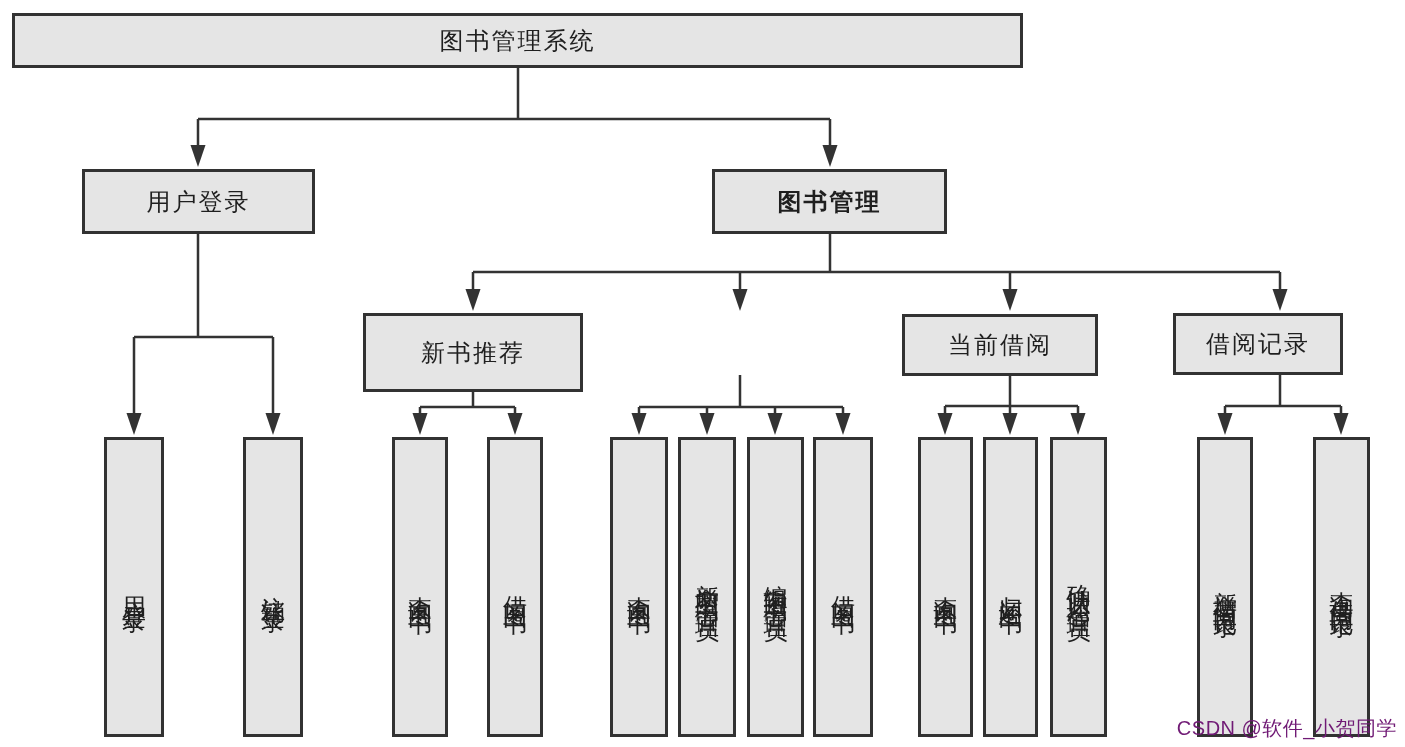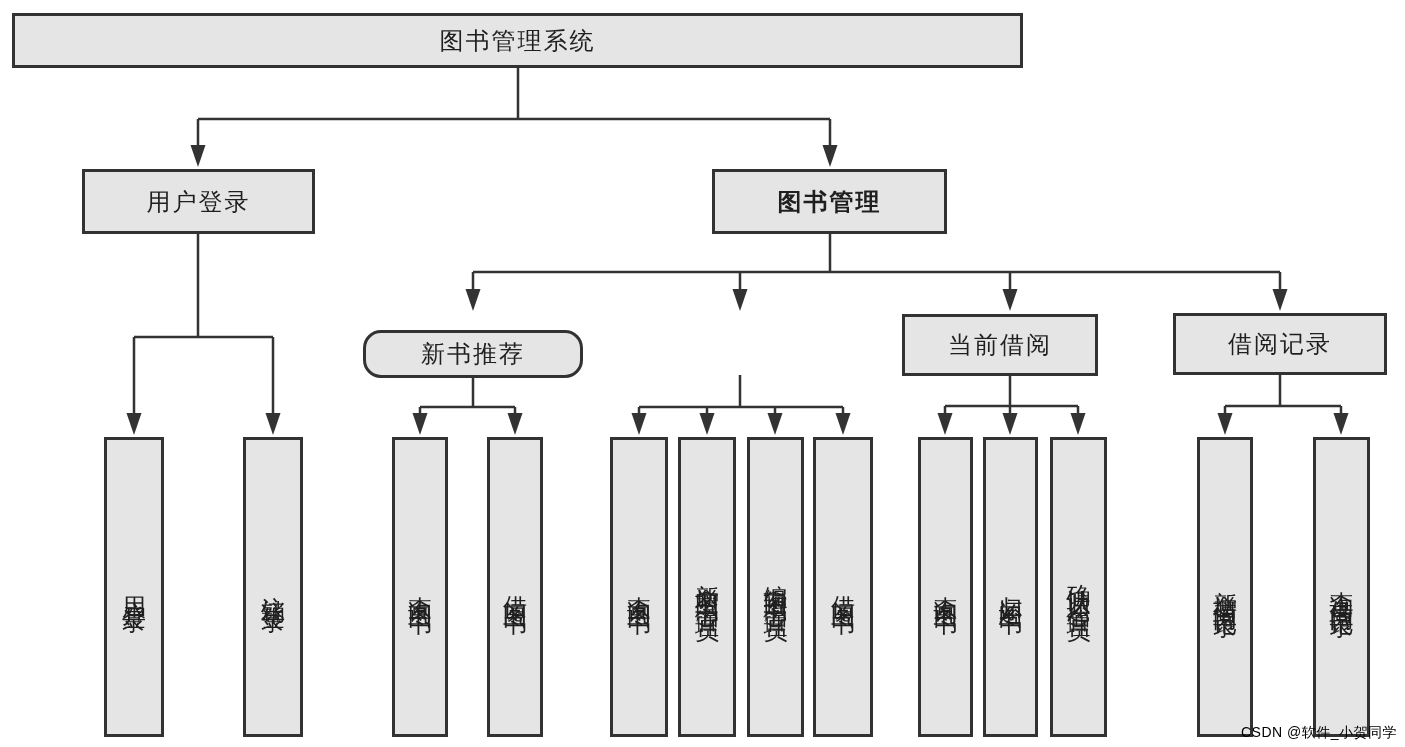--- a/index.html
+++ b/index.html
@@ -34,46 +34,46 @@
     text-orientation: mixed;
     font-size: 24px;
     letter-spacing: 5px;
     line-height: 1;
     white-space: nowrap;
   }
   
   .n-root   { left: 12px;   top: 13px;  width: 1011px; height: 55px; }
   .n-login  { left: 82px;   top: 169px; width: 233px;  height: 65px; }
   .n-manage { left: 712px;  top: 169px; width: 235px;  height: 65px; font-weight: bold; }
-  .n-nbr    { left: 363px;  top: 330px; width: 220px;  height: 48px; border-radius: 18px; }
+  .n-nbr    { left: 363px;  top: 313px; width: 220px;  height: 79px; }
   .n-bb     { left: 633px;  top: 313px; width: 215px;  height: 62px; }
   .n-cb     { left: 902px;  top: 314px; width: 196px;  height: 62px; }
-  .n-br     { left: 1173px; top: 313px; width: 214px;  height: 62px; }
+  .n-br     { left: 1173px; top: 313px; width: 170px;  height: 62px; }
   
   .leaf { top: 437px; height: 300px; }
   .l-ul  { left: 104px;  width: 60px; }
   .l-lo  { left: 243px;  width: 60px; }
   .l-nq  { left: 392px;  width: 56px; }
   .l-nb  { left: 487px;  width: 56px; }
   .l-bq  { left: 610px;  width: 58px; }
   .l-ba  { left: 678px;  width: 58px; }
   .l-be  { left: 747px;  width: 57px; }
   .l-bw  { left: 813px;  width: 60px; }
   .l-cq  { left: 918px;  width: 55px; }
   .l-cr  { left: 983px;  width: 55px; }
   .l-cc  { left: 1050px; width: 57px; }
   .l-ra  { left: 1197px; width: 56px; }
   .l-rq  { left: 1313px; width: 57px; }
   #watermark {
     position: absolute;
     right: 8px;
     bottom: 5px;
-    font-size: 14px;
+    font-size: 20px;
     letter-spacing: 0.5px;
-    color: #000000;
+    color: #701a75;
     z-index: 10;
     white-space: nowrap;
   }
 </style>
 </head>
 <body>
 
 <div id="canvas">
 
   <svg id="wires" viewBox="0 0 1405 747" xmlns="http://www.w3.org/2000/svg">

